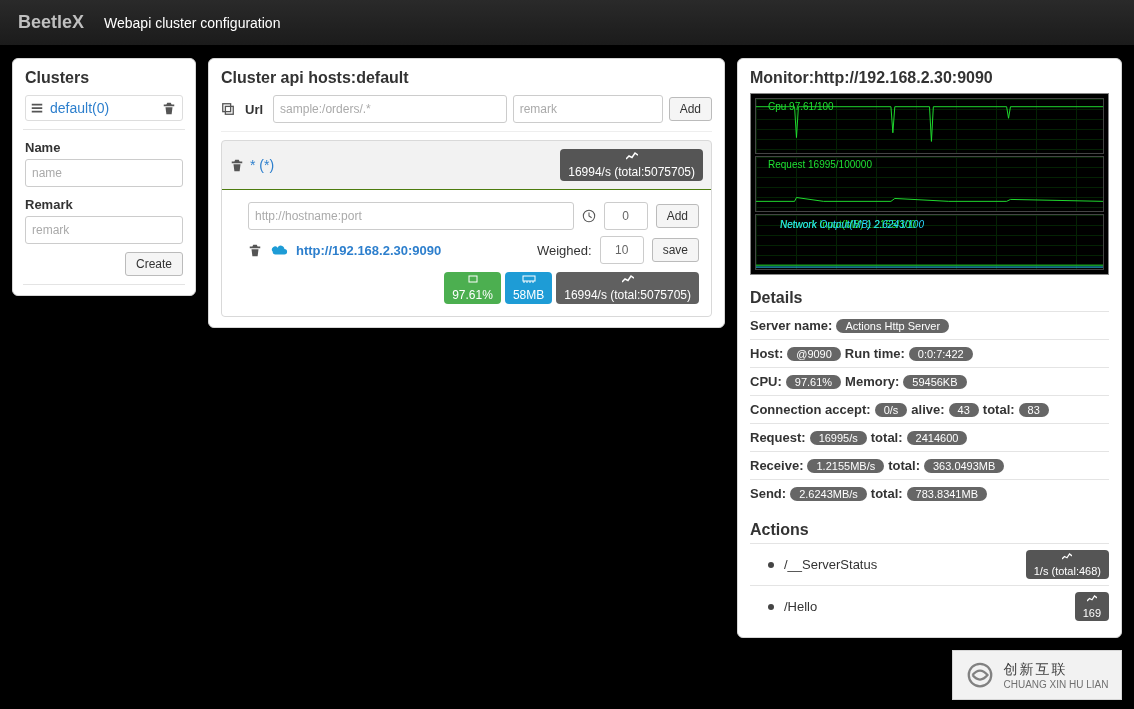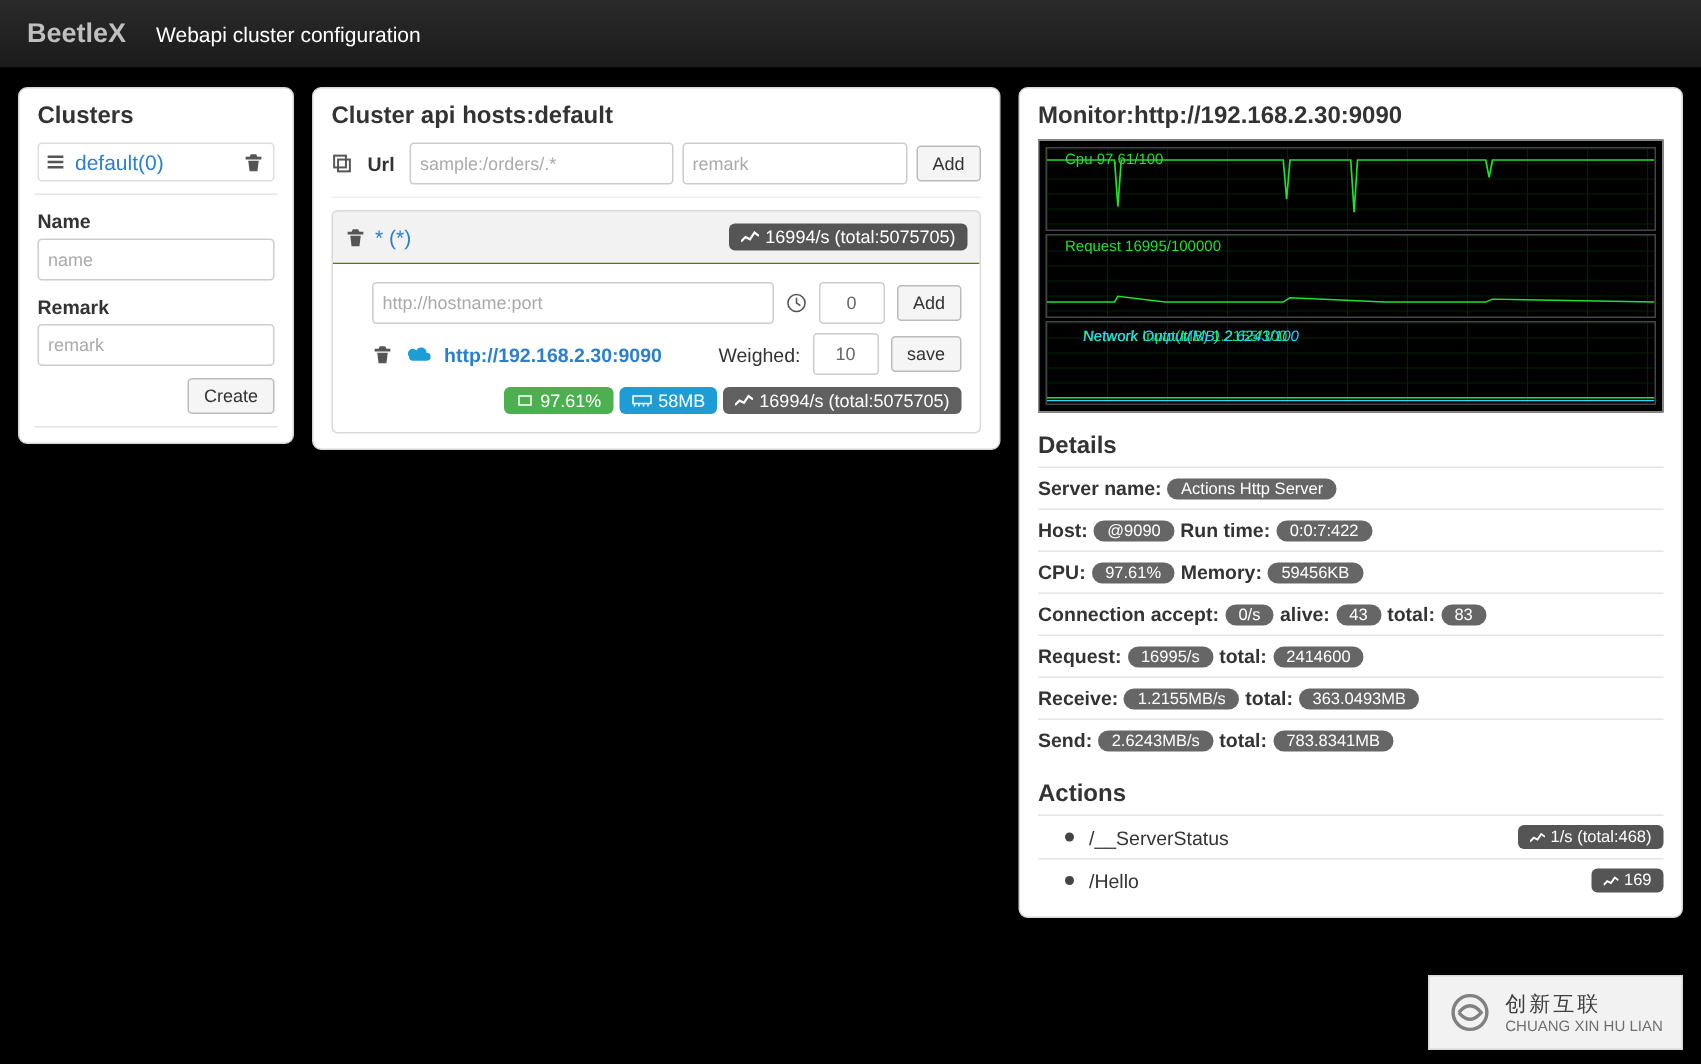--- a/index.html
+++ b/index.html
@@ -4,42 +4,42 @@
 <style>
 * { box-sizing: border-box; margin: 0; padding: 0; }
 body { background: #000; font-family: Arial, Helvetica, sans-serif; font-size: 13px; color: #333; width: 1134px; }
 .topbar { height: 46px; background: linear-gradient(#2a2a2a,#1b1b1b); border-bottom: 1px solid #000; display: flex; align-items: center; padding: 0 18px; gap: 20px; }
 .brand { color: #bfbfbf; font-size: 18px; font-weight: 700; }
 .page-title { color: #fff; font-size: 14px; }
 .wrap { display: flex; gap: 12px; padding: 12px; align-items: flex-start; }
 .panel { background: #fff; border: 1px solid #d6d6d6; border-radius: 6px; padding: 10px 12px; }
 .col-left { width: 184px; }
 .col-mid  { flex: 1; }
-.col-right{ width: 443px; }
+.col-right{ width: 385px; }
 h3 { font-size: 16px; margin-bottom: 8px; }
 .cluster-row { display: flex; align-items: center; border: 1px solid #ddd; border-radius: 3px; padding: 4px; }
 .cluster-row .ico { width: 16px; }
 .cluster-row a { color: #2d7fcd; text-decoration: none; flex: 1; padding-left: 4px; font-size: 14px; }
 .label { font-weight: 700; margin: 10px 0 4px; }
 .input { width: 100%; height: 28px; border: 1px solid #ccc; border-radius: 3px; padding: 0 6px; font-size: 12px; color: #666; }
 .btn { background: #f5f5f5; border: 1px solid #bbb; border-radius: 3px; padding: 4px 10px; font-size: 12px; cursor: pointer; color: #333; }
 .right { text-align: right; margin-top: 8px; }
 .hr { border-top: 1px solid #e4e4e4; margin: 8px -2px 0; }
 input::placeholder { color: #aaa; }
 
 
 .url-bar { display: flex; align-items: center; gap: 6px; padding-bottom: 8px; border-bottom: 1px solid #eee; }
 .url-bar .ico { width: 18px; text-align: center; }
 .url-bar b { margin-right: 4px; }
 .url-bar .input.u { flex: 1; }
 .url-bar .input.r { width: 150px; }
 .url-group { border: 1px solid #d9d9d9; border-radius: 4px; margin-top: 8px; background: #f2f2f2; }
 .url-head { display: flex; align-items: center; padding: 8px; gap: 6px; }
 .url-head .star { color: #2d7fcd; font-size: 14px; }
-.pill { display: inline-flex; align-items: center; gap: 4px; border-radius: 4px; padding: 2px 8px; font-size: 12px; color: #fff; }
+.pill { display: inline-flex; align-items: center; gap: 4px; border-radius: 4px; padding: 2px 8px; font-size: 12px; color: #fff; flex-direction: column; }
 .pill-dark { background: #555; }
 .spacer { flex: 1; }
 .sub { background: #fff; border-top: 1px solid #4d7c0f; padding: 6px 12px 12px 26px; border-radius: 0 0 4px 4px; }
 .row { display: flex; align-items: center; gap: 8px; margin-top: 6px; }
 .host-line a { color: #2d7fcd; font-weight: 700; text-decoration: none; }
 .host-line .wl { font-size: 13px; }
 .hostnum { width: 44px; text-align: center; }
 .pill-green { background: #4CAF50; }
 .pill-blue  { background: #1e9cd6; }
 .pill-gray2 { background: #606060; }

